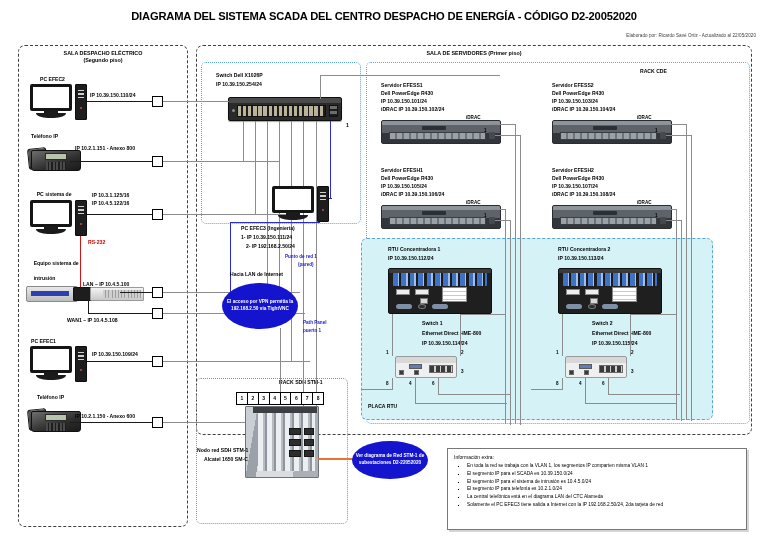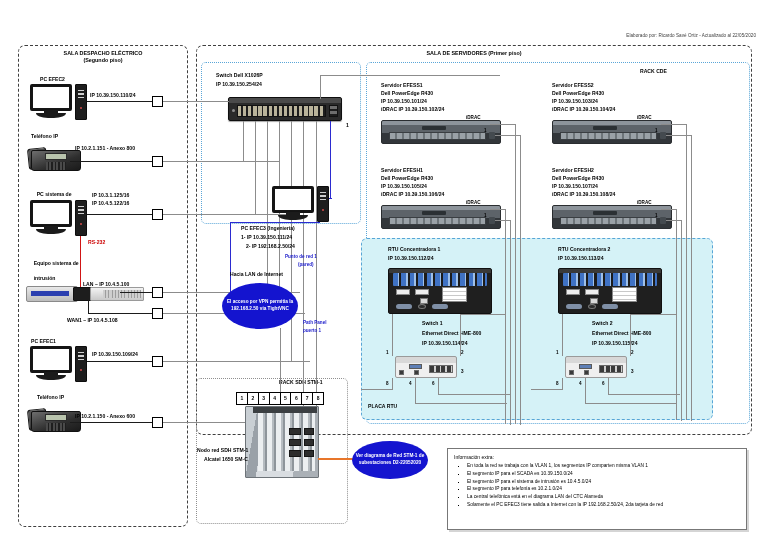--- a/index.html
+++ b/index.html
@@ -441,20 +441,21 @@
     color: #000;
     line-height: 1.62;
     list-style: square;
   }
 </style>
 </head>
 <body>
 
 <div id="page">
 
+  <div class="title">DIAGRAMA DEL SISTEMA SCADA DEL CENTRO DESPACHO DE ENERGÍA - CÓDIGO D2-20052020</div>
   <div class="subtitle">Elaborado por: Ricardo Savé Ortiz - Actualizado al 22/05/2020</div>
 
   <div class="room" style="left:18px; top:45px; width:170px; height:482px;"></div>
   <div class="room-label" style="left:18px; top:50px; width:170px;">
     <span>SALA DESPACHO ELÉCTRICO</span><br>
     <span>(Segundo piso)</span>
   </div>
 
   <div class="room" style="left:196px; top:45px; width:556px; height:390px;"></div>
   <div class="room-label" style="left:196px; top:50px; width:556px;">

